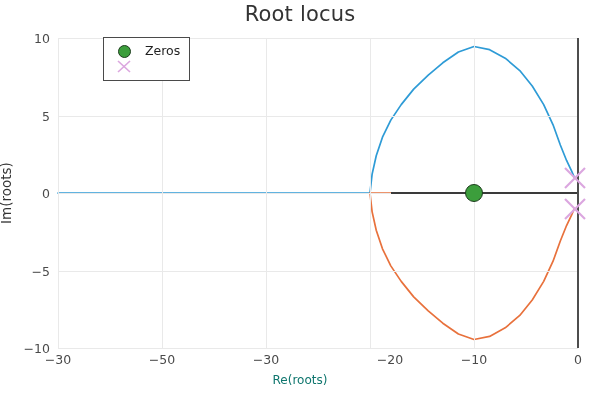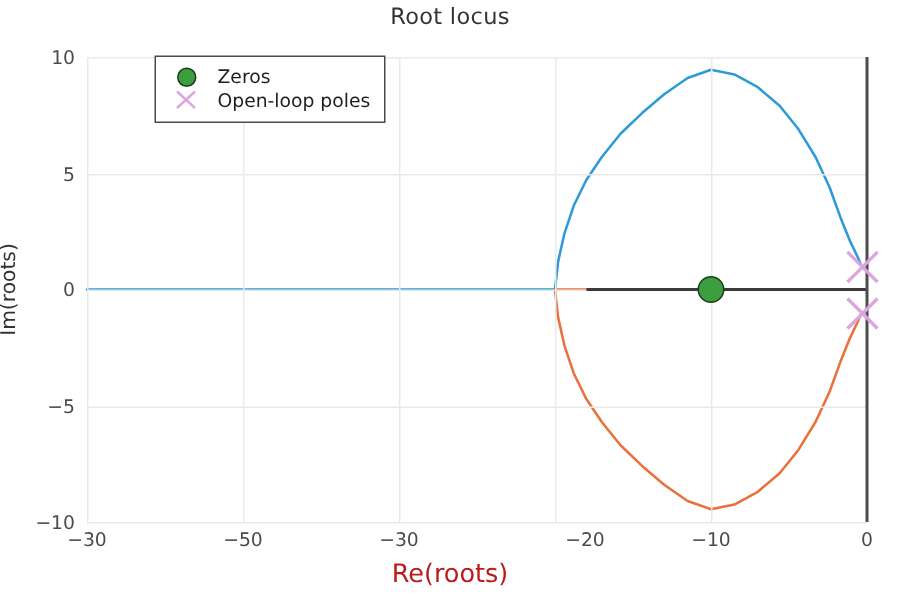--- a/index.html
+++ b/index.html
@@ -6,21 +6,21 @@
   body{
     width:600px;height:400px;
     background:#ffffff;
     font-family:"DejaVu Sans", sans-serif;
     overflow:hidden;
     position:relative;
   }
   #plot-root{position:absolute;inset:0;}
   .title{
     position:absolute;left:0;top:2px;width:600px;
-    text-align:center;font-size:15px;color:#333333;
+    text-align:center;font-size:21px;color:#333333;
     letter-spacing:0.2px;
   }
   .plot-area{
     position:absolute;left:58px;top:38px;width:520px;height:310px;
   }
   .grid-v,.grid-h{position:absolute;background:#e9e9e9;}
   .grid-v{width:1px;height:100%;top:0;}
   .grid-h{height:1px;width:100%;left:0;}
   .spine-v{
     position:absolute;width:2px;height:310px;top:0;left:519px;
@@ -34,21 +34,21 @@
     position:absolute;top:352px;font-size:12.5px;color:#4a4a4a;
     transform:translateX(-50%);white-space:nowrap;
   }
   .tick-y{
     position:absolute;left:50px;font-size:12.5px;color:#4a4a4a;
     transform:translateY(-50%);text-align:center;white-space:nowrap;
   }
   .tick-y-inner{display:block;transform:translateX(-100%);}
   .xlabel{
     position:absolute;left:0;top:373px;width:600px;text-align:center;
-    font-size:17px;color:#b91c1c;
+    font-size:12px;color:#0f766e;
   }
   .ylabel{
     position:absolute;left:-2px;top:193px;
     font-size:13.5px;color:#333333;
     transform:rotate(-90deg) translate(-50%,0);
     transform-origin:left top;
     white-space:nowrap;
   }
   .locus-svg{position:absolute;left:0;top:0;width:520px;height:310px;overflow:visible;}
   .zero-marker{
@@ -154,17 +154,16 @@
   <div class="legend">
     <div class="legend-markers">
       <div class="legend-dot"></div>
       <svg class="legend-x" viewBox="0 0 18 15">
         <line x1="3" y1="2" x2="15" y2="13" stroke="#dba6df" stroke-width="1.6"></line>
         <line x1="15" y1="2" x2="3" y2="13" stroke="#dba6df" stroke-width="1.6"></line>
       </svg>
     </div>
     <div class="legend-labels">
       <span>Zeros</span>
-      <span>Open-loop poles</span>
     </div>
   </div>
 
 </div>
 
 </body></html>

